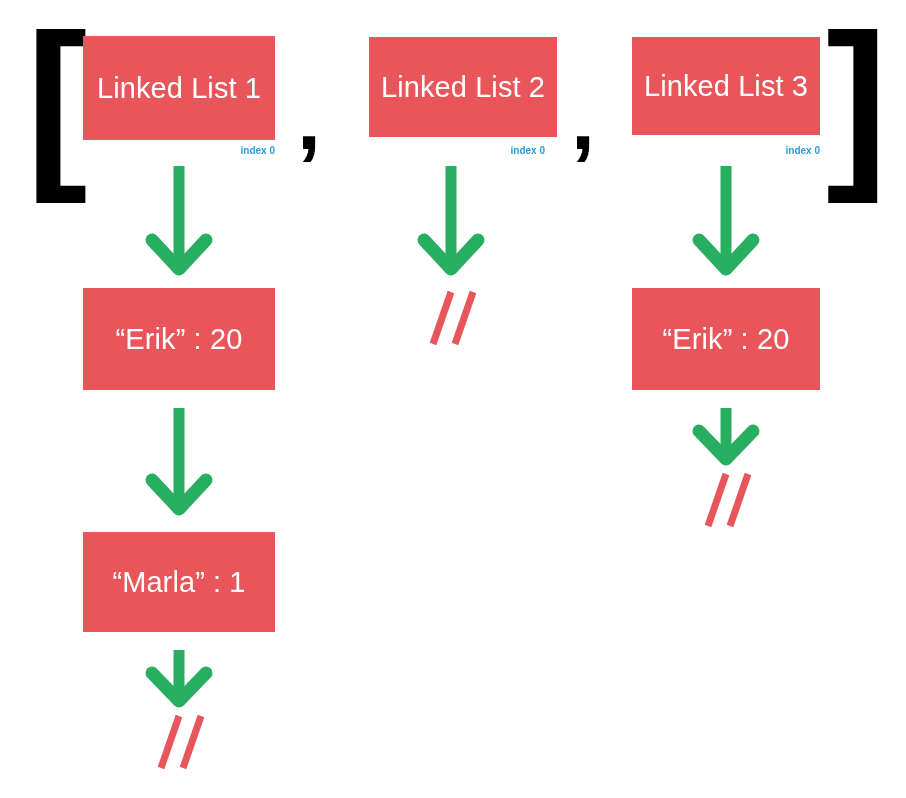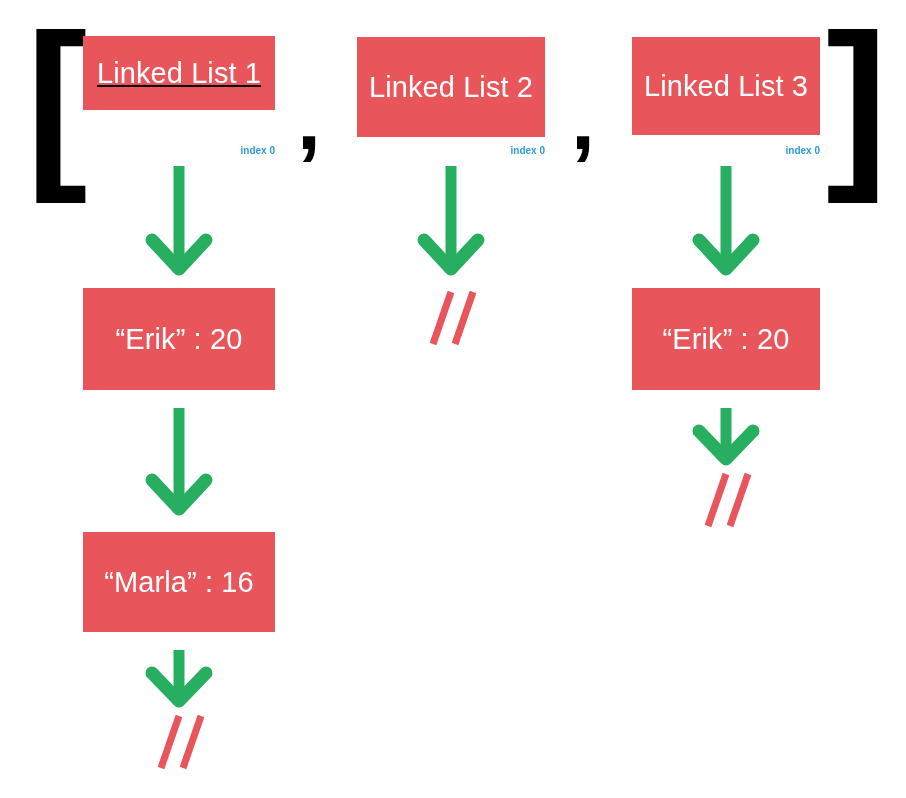--- a/index.html
+++ b/index.html
@@ -90,21 +90,21 @@
 <div id="canvas">
 
   <div class="bracket" style="left:26px; top:8px; font-size:185px;">[</div>
 
   <div class="bracket" style="left:826px; top:8px; font-size:185px;">]</div>
 
   <div class="comma" style="left:297px; top:76px;">,</div>
 
   <div class="comma" style="left:571px; top:76px;">,</div>
 
-  <div class="node" style="left:83px; top:36px; width:192px; height:74px;text-decoration:underline;">
+  <div class="node" style="left:83px; top:36px; width:192px; height:104px;">
     <span class="node-label">Linked List 1</span>
   </div>
 
   <div class="index-label" style="left:83px; top:146px; width:192px;">index 0</div>
 
   <div class="arrow" style="left:139px; top:164px;">
     <svg width="80" height="118" viewBox="0 0 80 118">
       <line x1="40" y1="2" x2="40" y2="104" stroke="#27AE60" stroke-width="11"></line>
       <path d="M 13 76 L 40 105 L 67 76" fill="none" stroke="#27AE60" stroke-width="13" stroke-linecap="round" stroke-linejoin="round"></path>
     </svg>
@@ -115,38 +115,38 @@
   </div>
 
   <div class="arrow" style="left:139px; top:406px;">
     <svg width="80" height="116" viewBox="0 0 80 116">
       <line x1="40" y1="2" x2="40" y2="102" stroke="#27AE60" stroke-width="11"></line>
       <path d="M 13 74 L 40 103 L 67 74" fill="none" stroke="#27AE60" stroke-width="13" stroke-linecap="round" stroke-linejoin="round"></path>
     </svg>
   </div>
 
   <div class="node" style="left:83px; top:532px; width:192px; height:100px;">
-    <span class="node-label">“Marla” : 16</span>
+    <span class="node-label">“Marla” : 1</span>
   </div>
 
   <div class="arrow" style="left:139px; top:648px;">
     <svg width="80" height="66" viewBox="0 0 80 66">
       <line x1="40" y1="2" x2="40" y2="52" stroke="#27AE60" stroke-width="11"></line>
       <path d="M 13 25 L 40 53 L 67 25" fill="none" stroke="#27AE60" stroke-width="13" stroke-linecap="round" stroke-linejoin="round"></path>
     </svg>
   </div>
 
   <div class="null-marker" style="left:139px; top:712px;">
     <svg width="80" height="62" viewBox="0 0 80 62">
       <line x1="40" y1="4" x2="22" y2="56" stroke="#E8565B" stroke-width="7"></line>
       <line x1="62" y1="4" x2="44" y2="56" stroke="#E8565B" stroke-width="7"></line>
     </svg>
   </div>
 
-  <div class="node" style="left:357px; top:37px; width:188px; height:100px;text-align:right;">
+  <div class="node" style="left:369px; top:37px; width:188px; height:100px;text-align:right;">
     <span class="node-label">Linked List 2</span>
   </div>
 
   <div class="index-label" style="left:357px; top:146px; width:188px;">index 0</div>
 
   <div class="arrow" style="left:411px; top:164px;">
     <svg width="80" height="118" viewBox="0 0 80 118">
       <line x1="40" y1="2" x2="40" y2="104" stroke="#27AE60" stroke-width="11"></line>
       <path d="M 13 76 L 40 105 L 67 76" fill="none" stroke="#27AE60" stroke-width="13" stroke-linecap="round" stroke-linejoin="round"></path>
     </svg>

